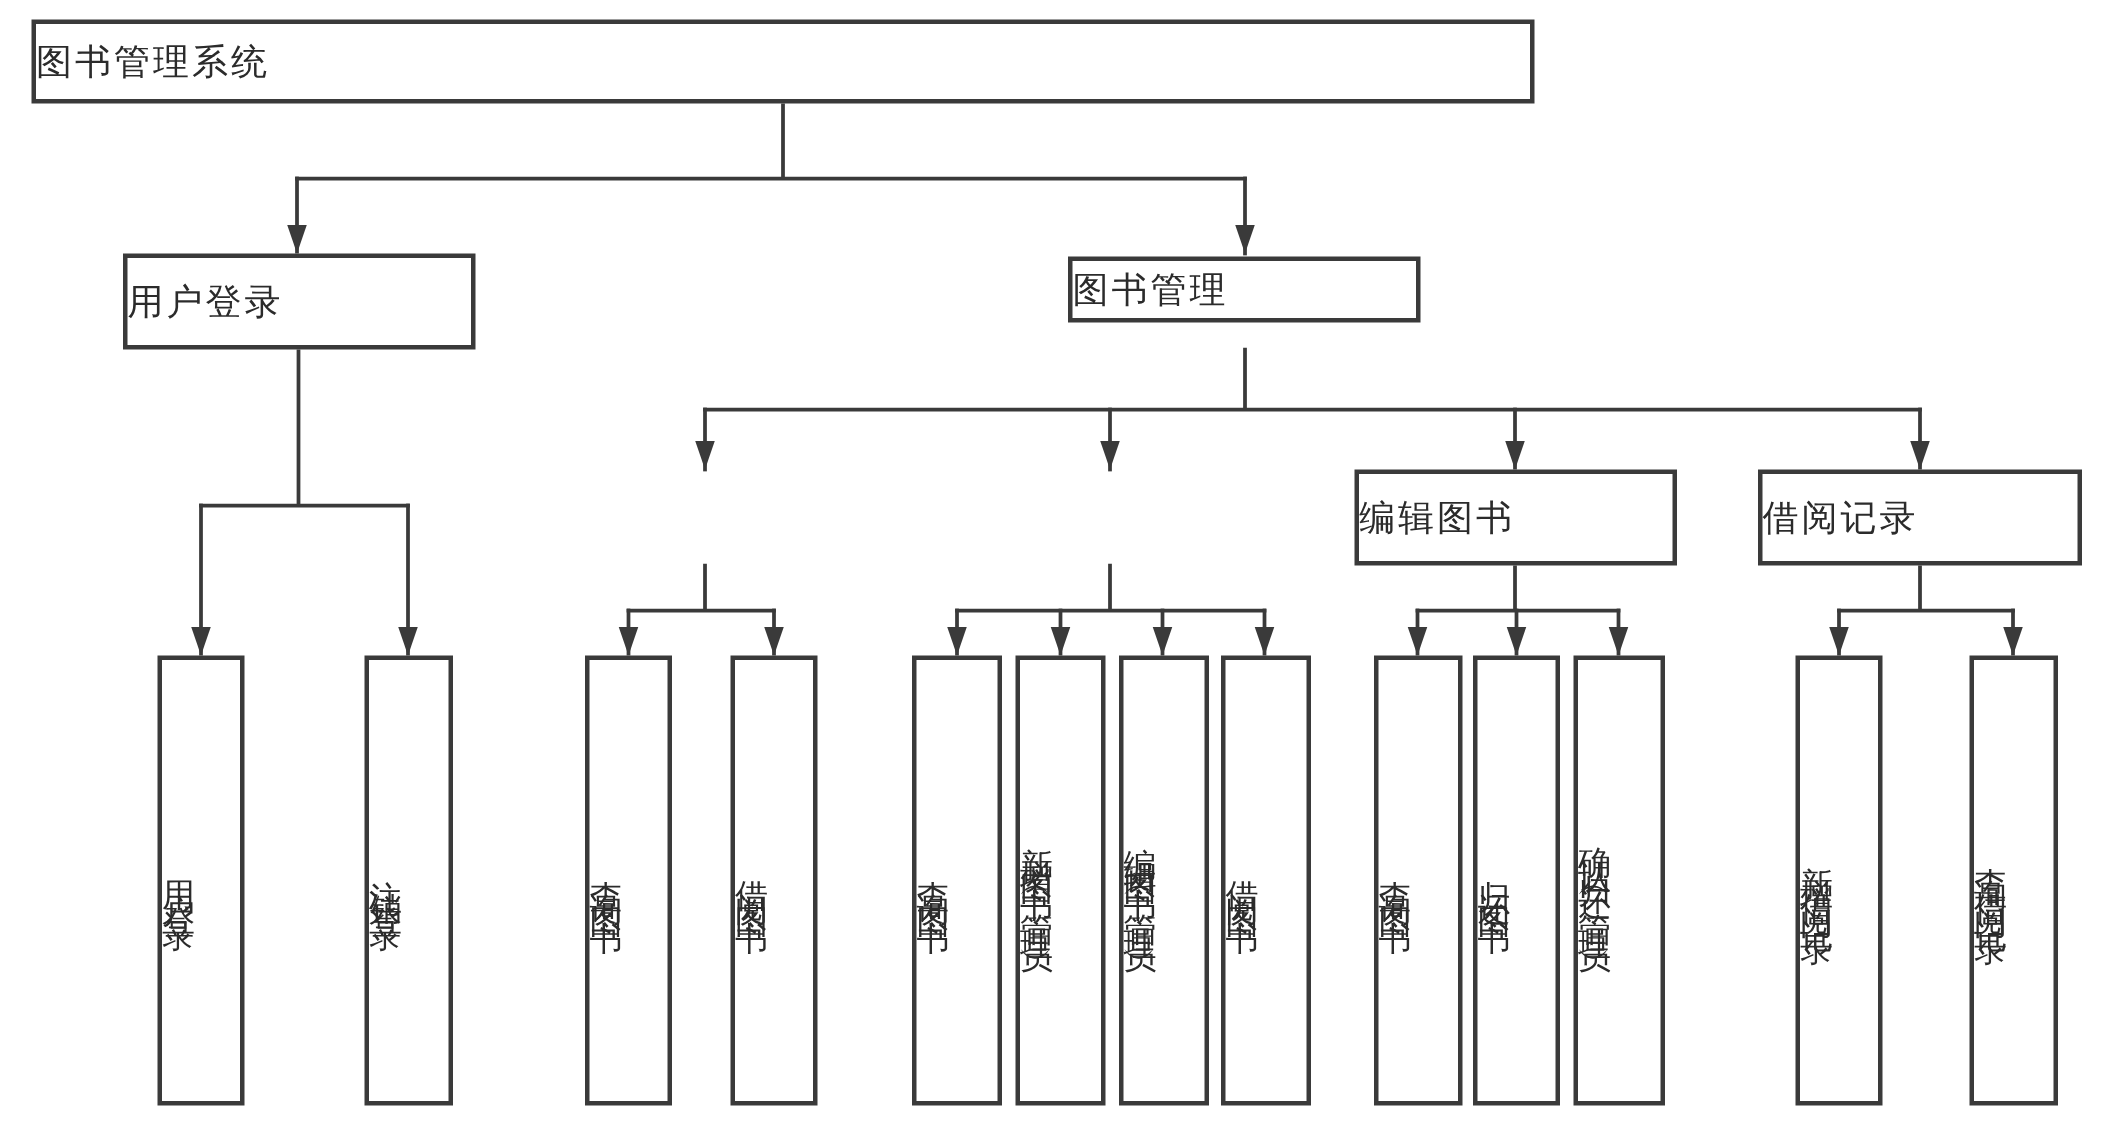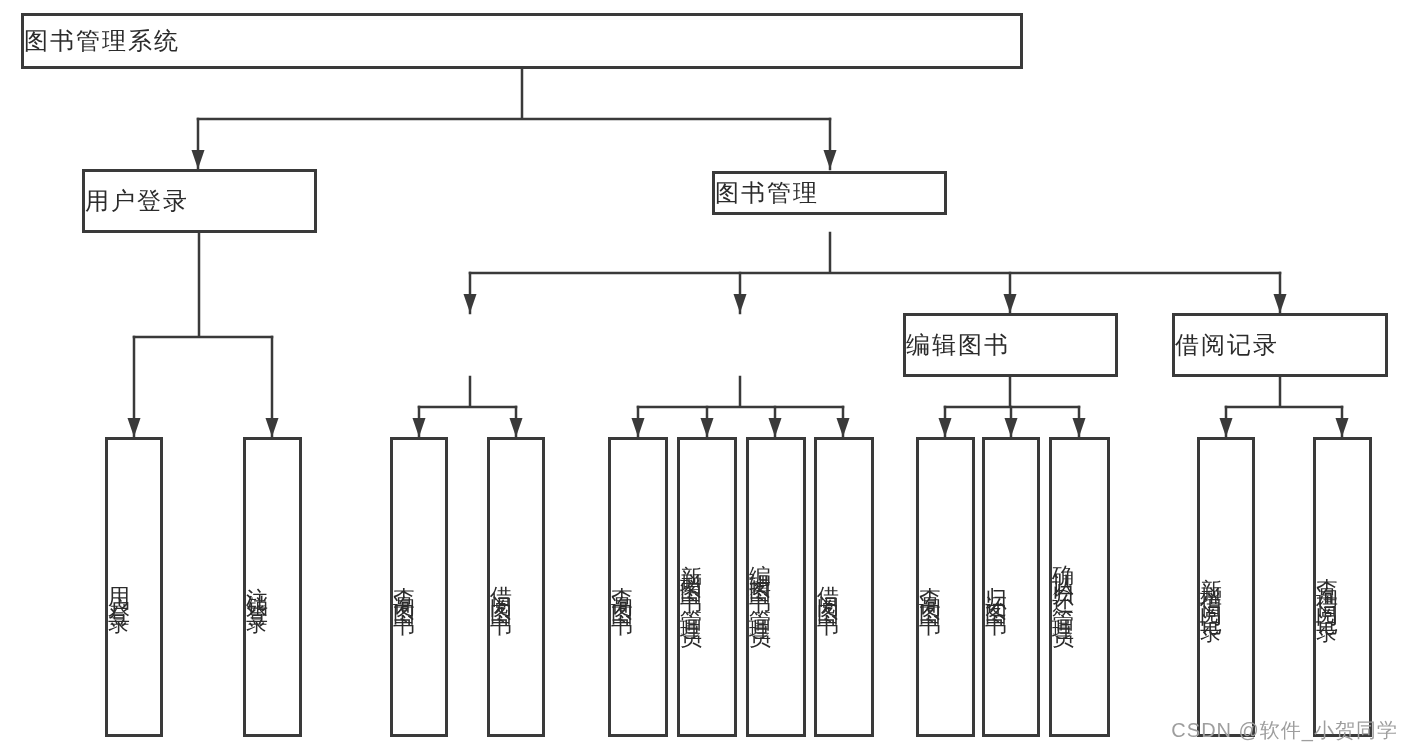--- a/index.html
+++ b/index.html
@@ -161,15 +161,14 @@
     <span class="vlabel">确认归还（管理员）</span>
   </div>
 
   <div class="box vbox" style="left:1197px; top:437px; width:58px; height:300px;">
     <span class="vlabel">新增借阅记录</span>
   </div>
   <div class="box vbox" style="left:1313px; top:437px; width:59px; height:300px;">
     <span class="vlabel">查询借阅记录</span>
   </div>
 
-  <div id="watermark">CSDN @软件_小贺同学</div>
 
 </div>
 
 </body></html>

